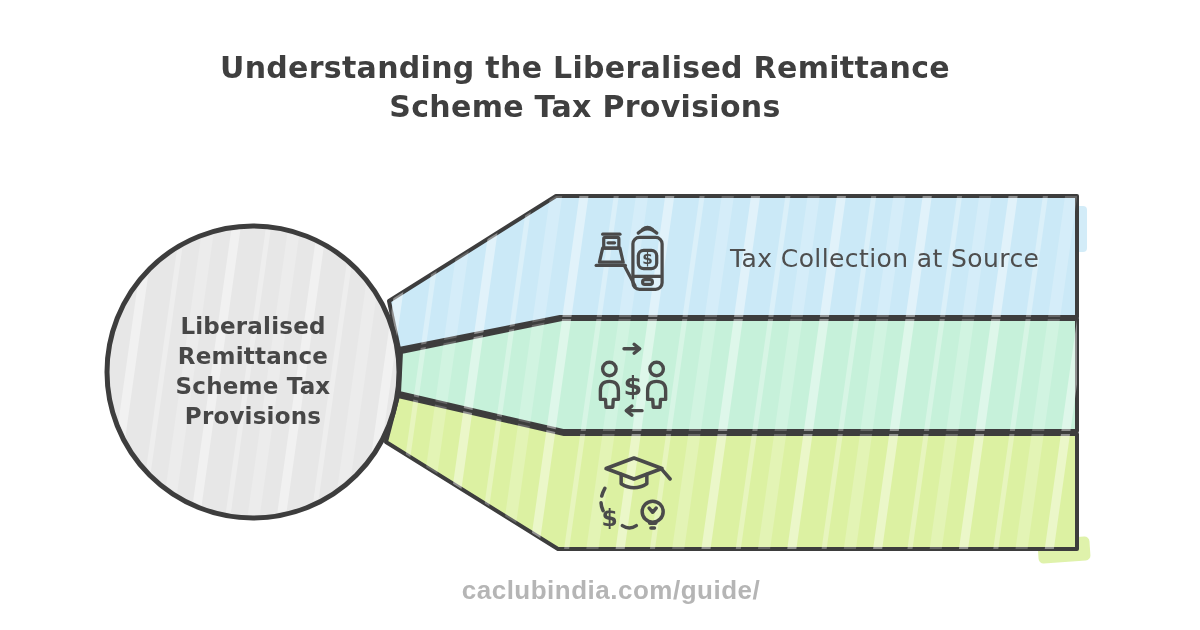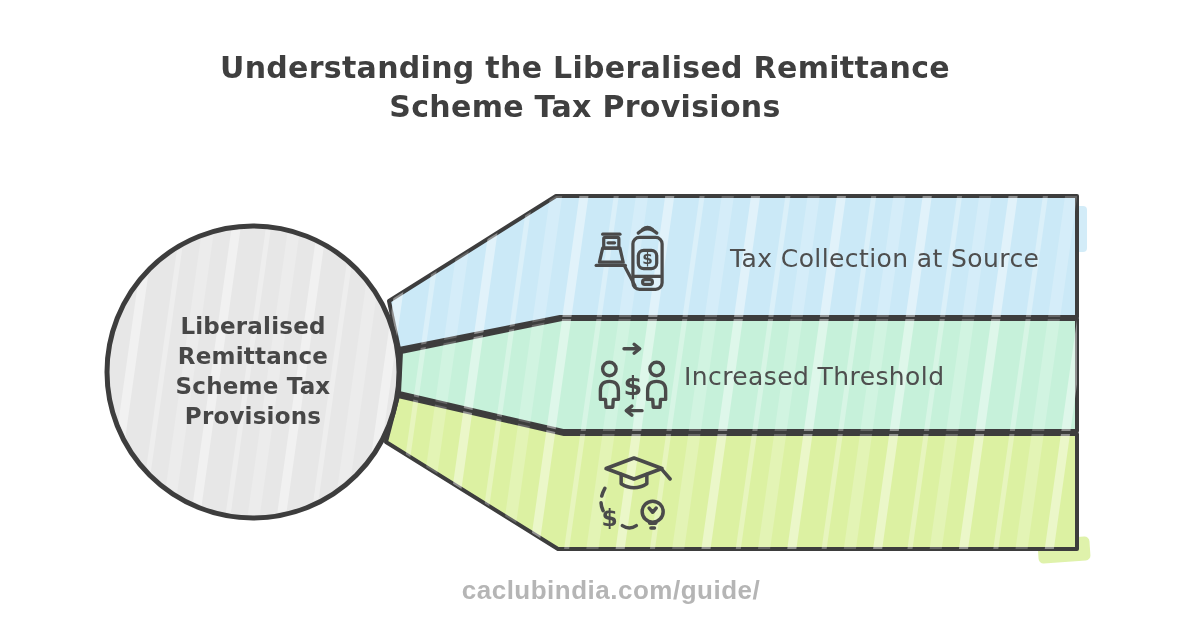--- a/index.html
+++ b/index.html
@@ -123,16 +123,15 @@
     <path d="M26 62 Q32 66 38 62"></path>
     <g>
       <circle cx="52" cy="50" r="9"></circle>
       <path d="M49 47 L52 50.5 L55 47"></path>
       <path d="M49.5 60 H54.5"></path>
       <path d="M50.5 64 H53.5"></path>
     </g>
   </svg>
 
   <div class="blabel b1">Tax Collection at Source</div>
-  <div class="blabel b2">Increased Threshold</div>
 
   <div class="footer">caclubindia.com/guide/</div>
 </div>
 
 </body></html>

